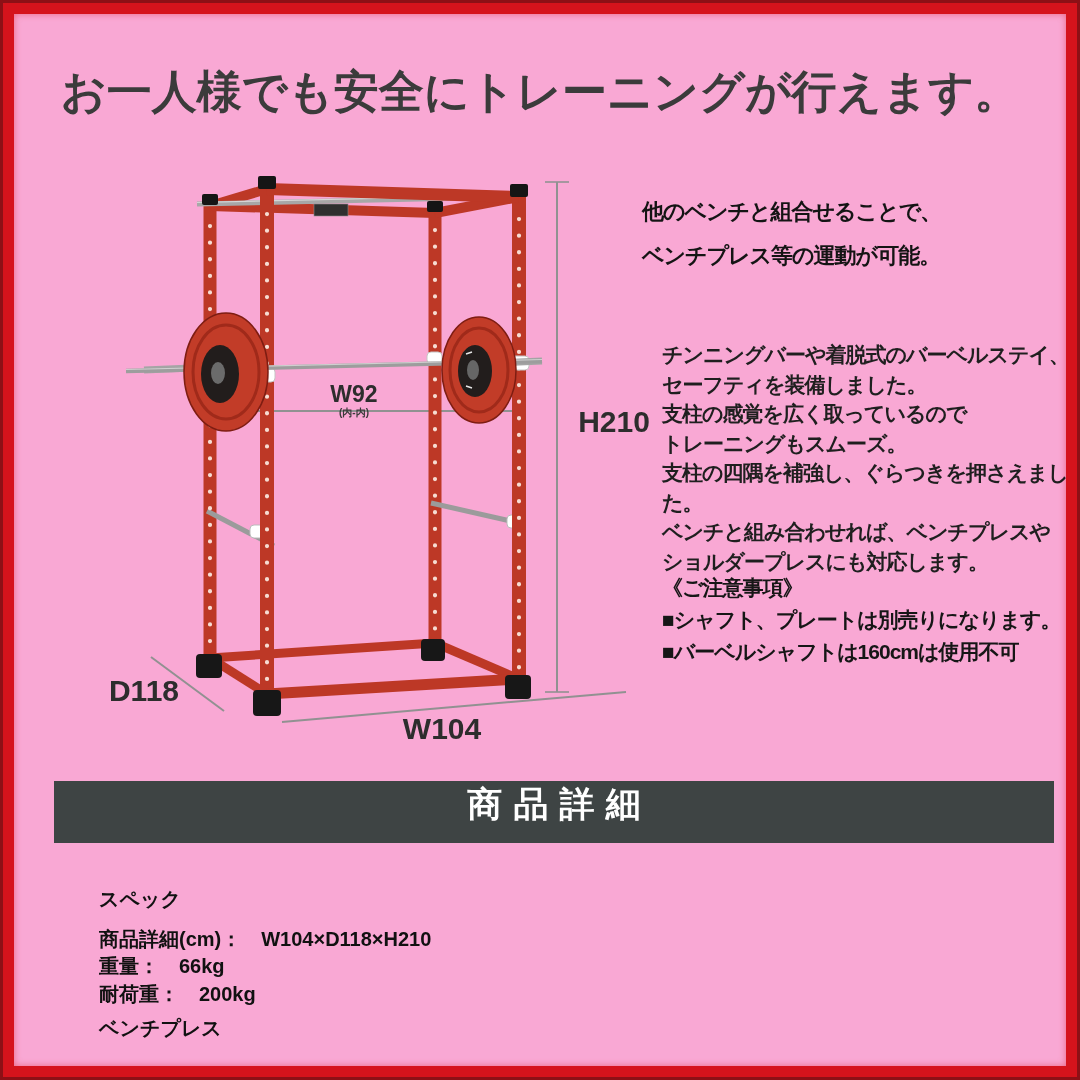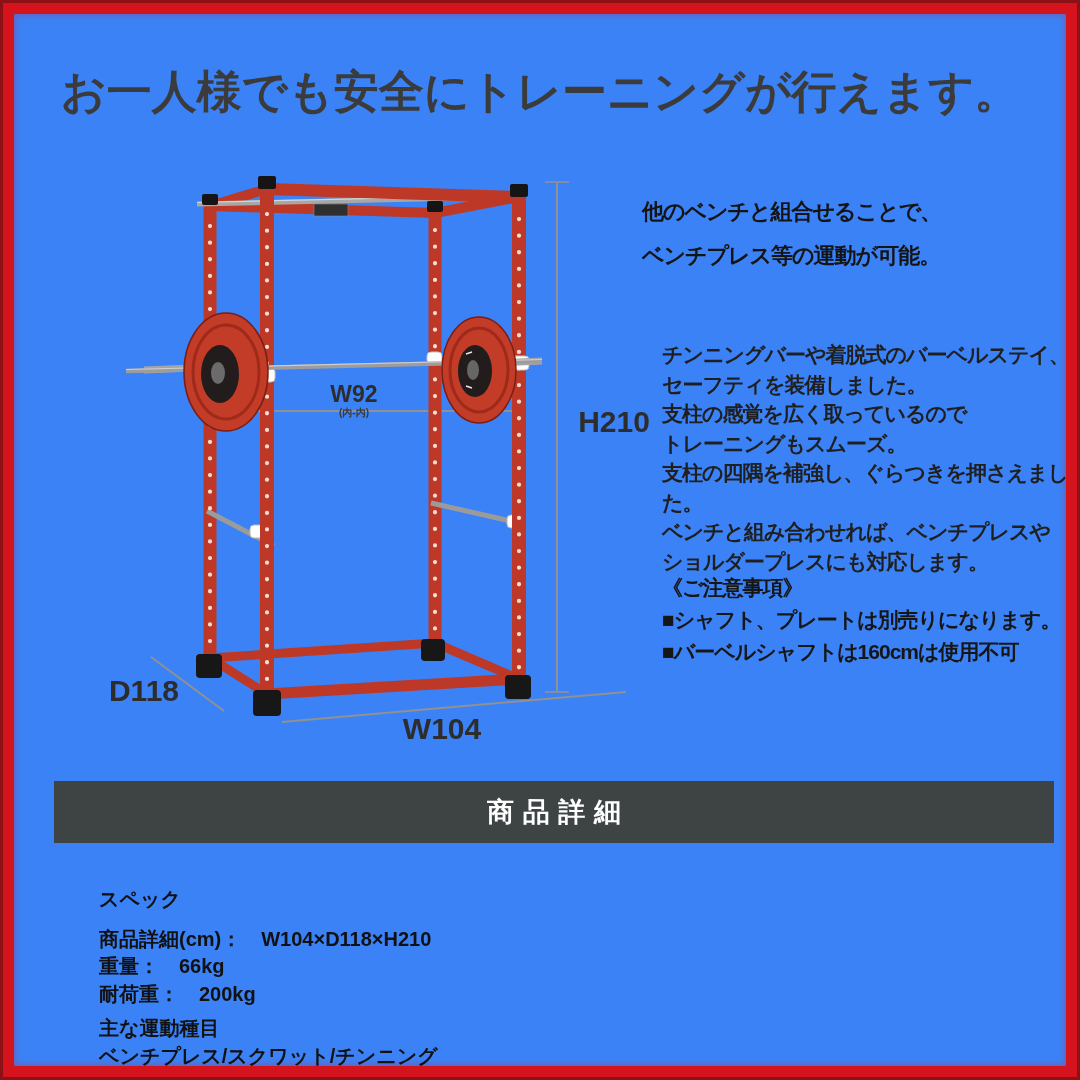--- a/index.html
+++ b/index.html
@@ -7,21 +7,21 @@
     width:1080px;height:1080px;
     font-family:"Liberation Sans","DejaVu Sans",sans-serif;
     background:#ffffff;
   }
   .page{
     position:relative;width:1080px;height:1080px;overflow:hidden;
     background:#8d1016;box-sizing:border-box;
   }
   .canvas{
     position:absolute;inset:3px;
-    background:#3b82f6;
+    background:#f9a8d4;
     border:11px solid #d5131c;
     box-shadow:inset 0 0 7px rgba(213,19,28,.45);
     box-sizing:border-box;
   }
   .abs{position:absolute;}
   .preline{white-space:pre-line;}
   .headline{
     left:0;right:0;top:48px;text-align:center;
     font-size:45px;font-weight:800;color:#3b3b3b;letter-spacing:0px;
   }
@@ -34,22 +34,22 @@
     left:648px;top:326px;width:420px;
     font-size:21px;line-height:29.5px;font-weight:700;color:#1f1f1f;letter-spacing:-1px;
   }
   .notice{
     left:648px;top:558px;width:420px;
     font-size:21px;line-height:32px;font-weight:800;color:#161616;letter-spacing:-1px;
   }
   .banner{
     left:40px;top:767px;width:1000px;height:62px;
     background:#3e4444;color:#ffffff;
-    display:flex;align-items:center;justify-content:center;
-    font-size:27px;font-weight:700;letter-spacing:0.32em;text-indent:0.32em;
+    display:flex;justify-content:center;
+    font-size:35px;font-weight:700;letter-spacing:0.32em;text-indent:0.32em;
   }
   .specs{
     left:85px;top:872px;width:600px;
     font-size:20px;line-height:27.5px;font-weight:800;color:#111111;letter-spacing:0px;
   }
   .spec-title{margin-bottom:12px;}
   .exercise{
     left:85px;top:1000px;width:600px;
     font-size:20px;line-height:28px;font-weight:800;color:#111111;
   }
@@ -186,18 +186,17 @@
     </div>
 
     <div class="abs specs">
       <div class="spec-title">スペック</div>
       <div class="preline">商品詳細(cm)：　W104×D118×H210
 重量：　66kg
 耐荷重：　200kg</div>
     </div>
 
     <div class="abs exercise">
-      <div>主な運動種目</div>
-      <div>ベンチプレス/スクワット/チンニング</div>
+      <div>ベンチプレス</div>
     </div>
 
   </div>
 </div>
 
 </body></html>

